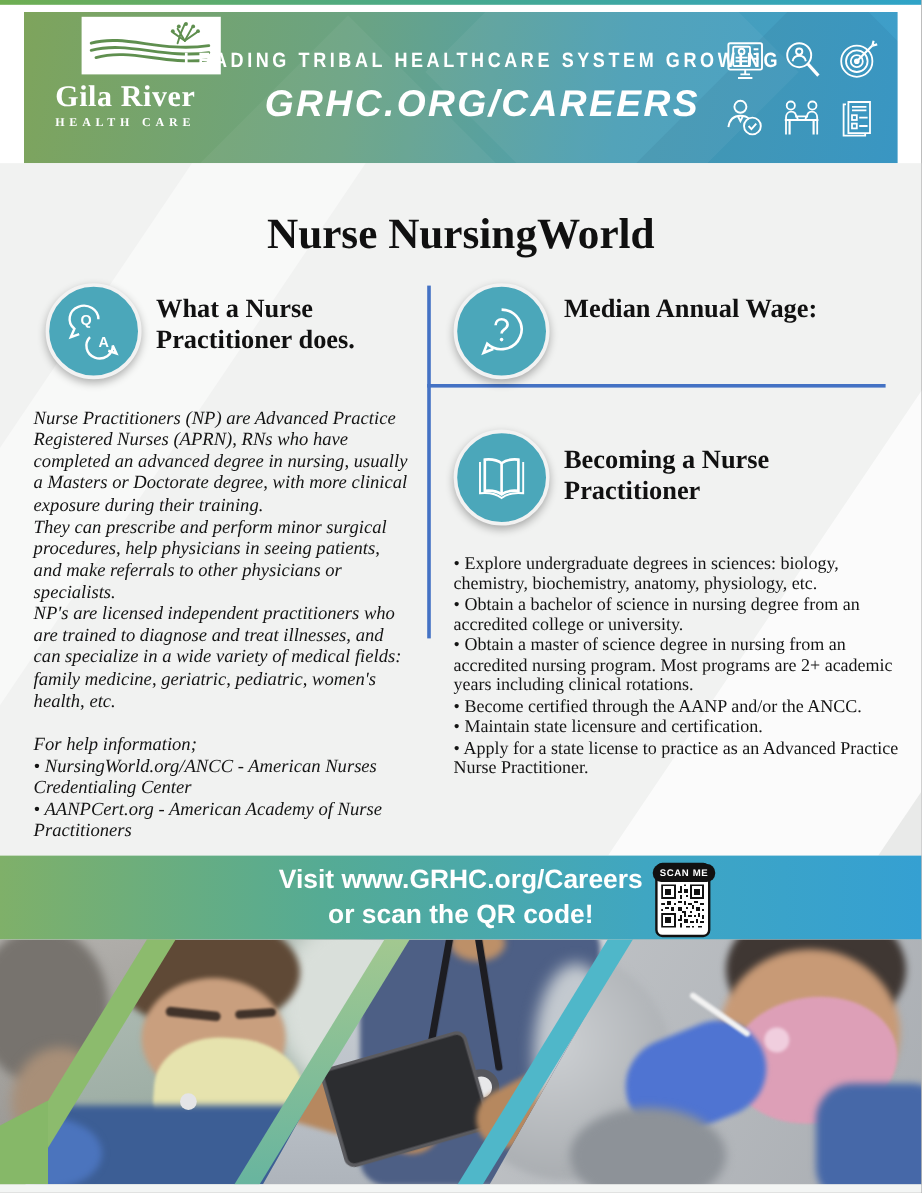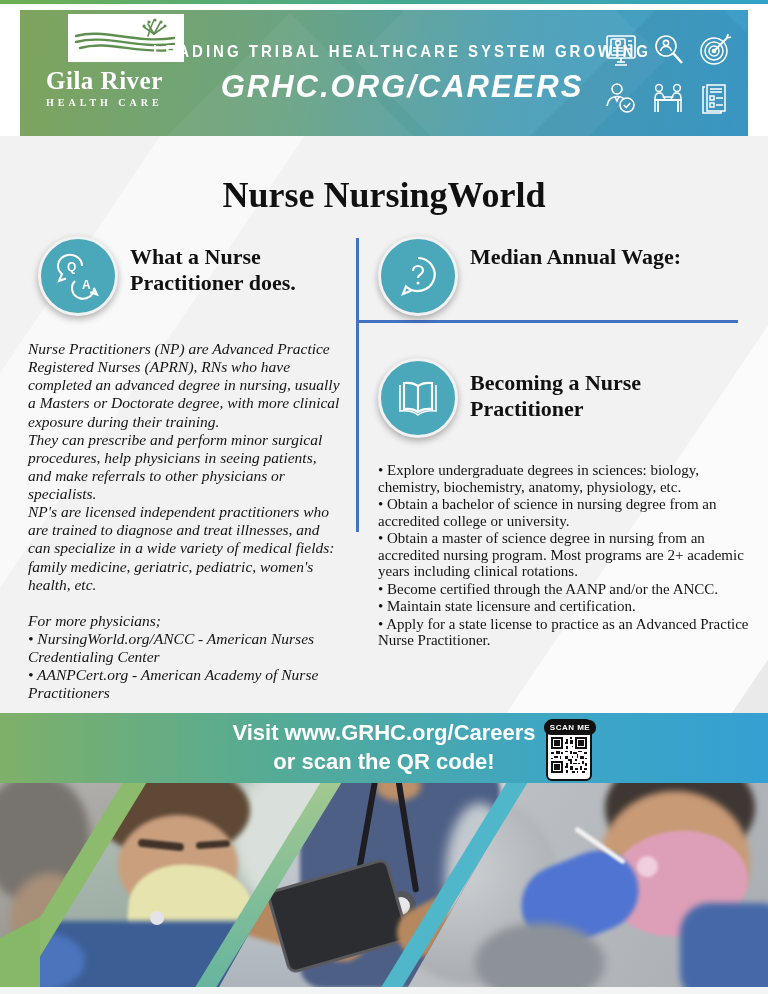--- a/index.html
+++ b/index.html
@@ -232,21 +232,21 @@
         </svg>
       </div>
       <h2>What a Nurse Practitioner does.</h2>
     </div>
 
     <div class="what-body">
       <p>Nurse Practitioners (NP) are Advanced Practice Registered Nurses (APRN), RNs who have completed an advanced degree in nursing, usually a Masters or Doctorate degree, with more clinical exposure during their training.</p>
       <p>They can prescribe and perform minor surgical procedures, help physicians in seeing patients, and make referrals to other physicians or specialists.</p>
       <p>NP's are licensed independent practitioners who are trained to diagnose and treat illnesses, and can specialize in a wide variety of medical fields: family medicine, geriatric, pediatric, women's health, etc.</p>
       <div class="gap"></div>
-      <p>For more physicians;</p>
+      <p>For help information;</p>
       <p class="blt">NursingWorld.org/ANCC - American Nurses Credentialing Center</p>
       <p class="blt">AANPCert.org - American Academy of Nurse Practitioners</p>
     </div>
 
     <div class="sec-head sec-wage">
       <div class="circle-badge">
         <svg width="52" height="52" viewBox="0 0 52 52" fill="none" stroke="#fff" stroke-width="2.2">
           <path d="M26 8a17 16.5 0 1 1-12 28.5 L11 44l8-3.2"></path>
           <path d="M21 21c0-3 2.2-5 5-5s5 2 5 4.5c0 2.2-1.6 3.3-3.2 4.4-1.3.9-1.8 1.8-1.8 3.1"></path>
           <circle cx="26" cy="33" r="1.5" fill="#fff" stroke="none"></circle>

